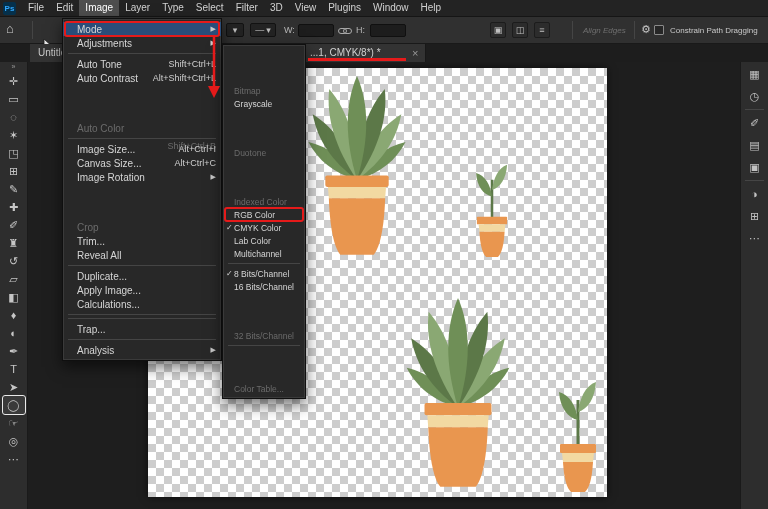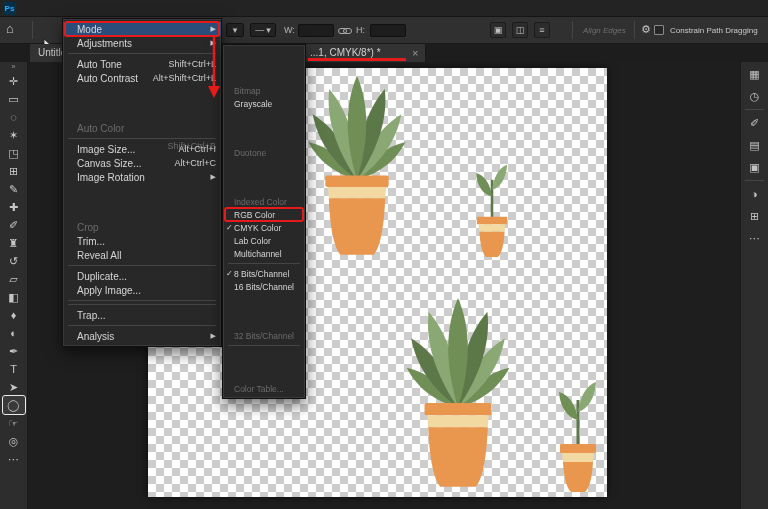--- a/index.html
+++ b/index.html
@@ -240,20 +240,34 @@
   <div class="tabbar">
     <div class="tab">
       <span class="tab-frag">Untitled</span>
       <span class="tab-tail">...1, CMYK/8*) *</span>
       <span class="tab-close">×</span>
     </div>
   </div>
 
   <div class="menubar">
     <div class="ps-logo">Ps</div>
+    <div id="menubar-root" style="display:flex">
+        <div class="mb-item">File</div>
+        <div class="mb-item">Edit</div>
+        <div class="mb-item active">Image</div>
+        <div class="mb-item">Layer</div>
+        <div class="mb-item">Type</div>
+        <div class="mb-item">Select</div>
+        <div class="mb-item">Filter</div>
+        <div class="mb-item">3D</div>
+        <div class="mb-item">View</div>
+        <div class="mb-item">Plugins</div>
+        <div class="mb-item">Window</div>
+        <div class="mb-item">Help</div>
+      </div>
   </div>
 
   <div class="menu-panel" id="image-menu">
       <div class="mrow hl redbox">
         <span class="chk"></span>
         <span class="lbl">Mode</span>
         <span class="sub">▶</span>
       </div>
       <div class="mrow">
         <span class="chk"></span>
@@ -305,20 +319,24 @@
         <span class="lbl">Reveal All</span>
       </div>
       <div class="msep"></div>
       <div class="mrow">
         <span class="chk"></span>
         <span class="lbl">Duplicate...</span>
       </div>
       <div class="mrow">
         <span class="chk"></span>
         <span class="lbl">Apply Image...</span>
+      </div>
+      <div class="mrow">
+        <span class="chk"></span>
+        <span class="lbl">Calculations...</span>
       </div>
       <div class="msep"></div>
       <div class="msep"></div>
       <div class="mrow">
         <span class="chk"></span>
         <span class="lbl">Trap...</span>
       </div>
       <div class="msep"></div>
       <div class="mrow">
         <span class="chk"></span>

